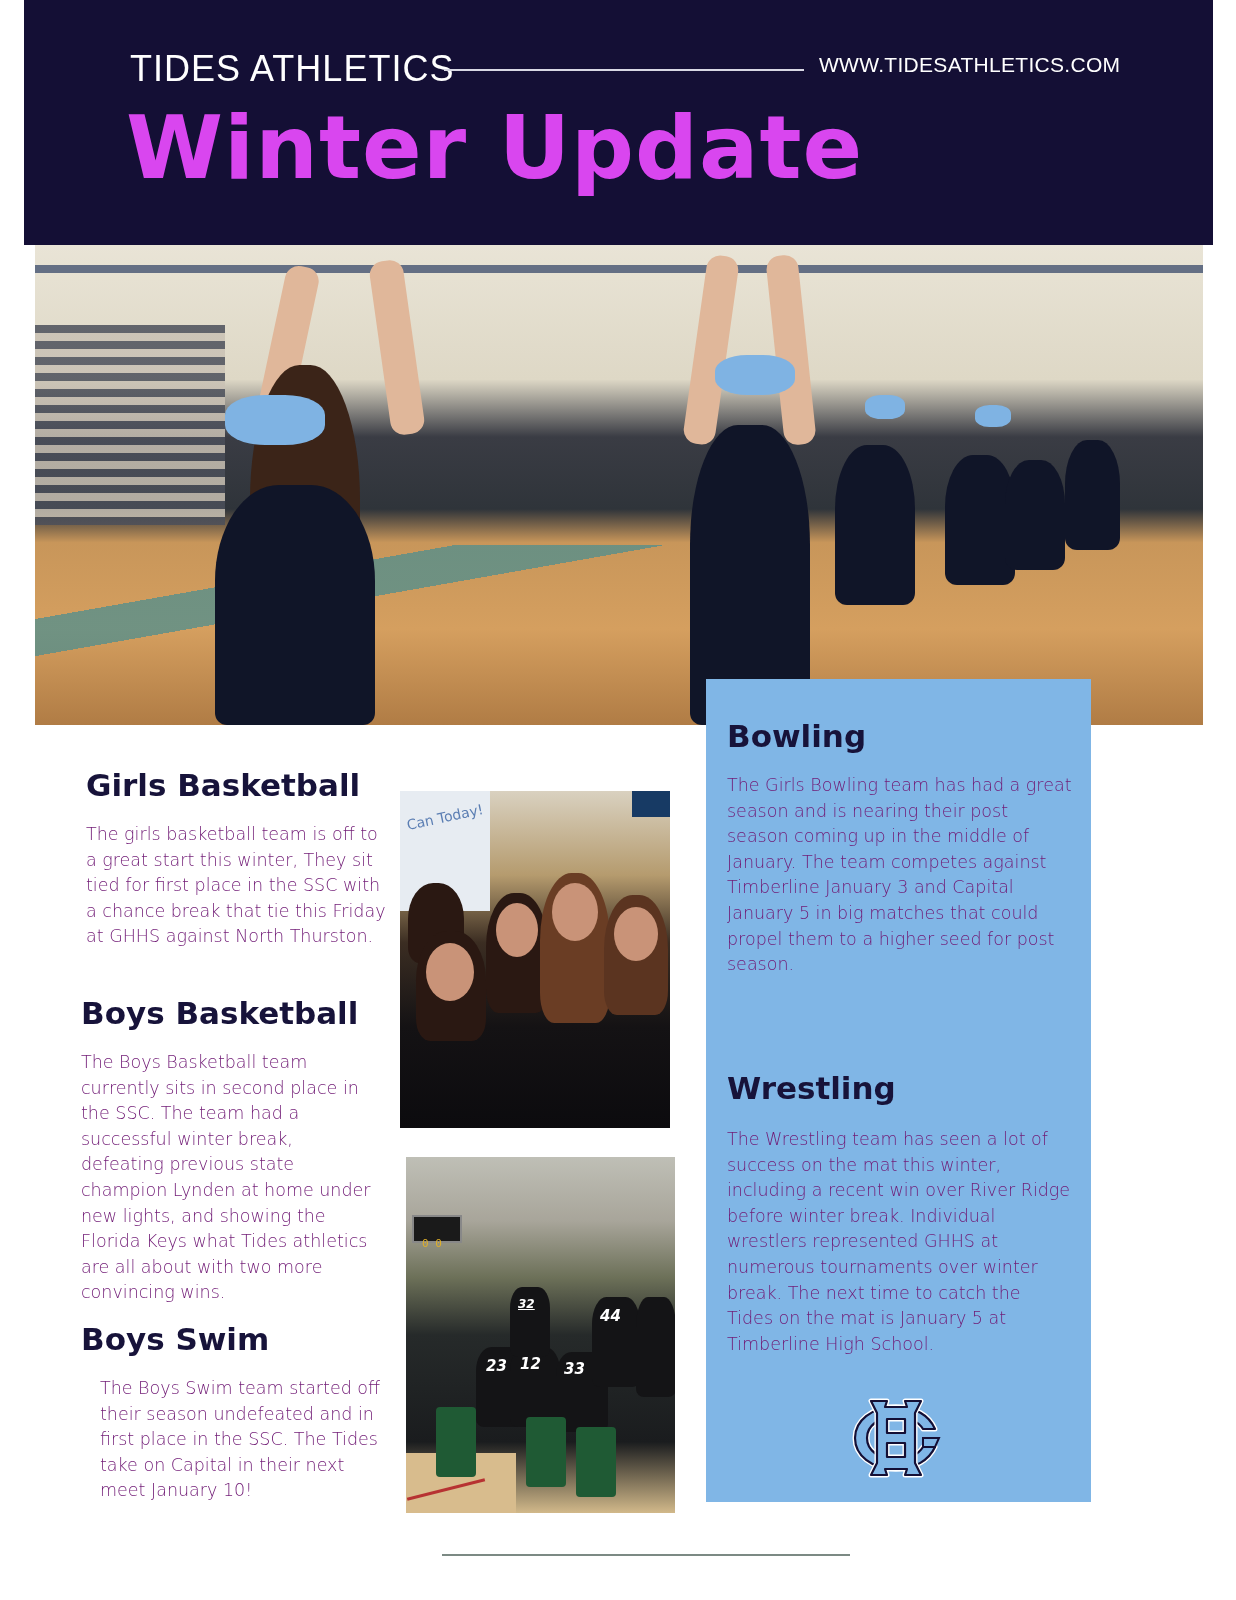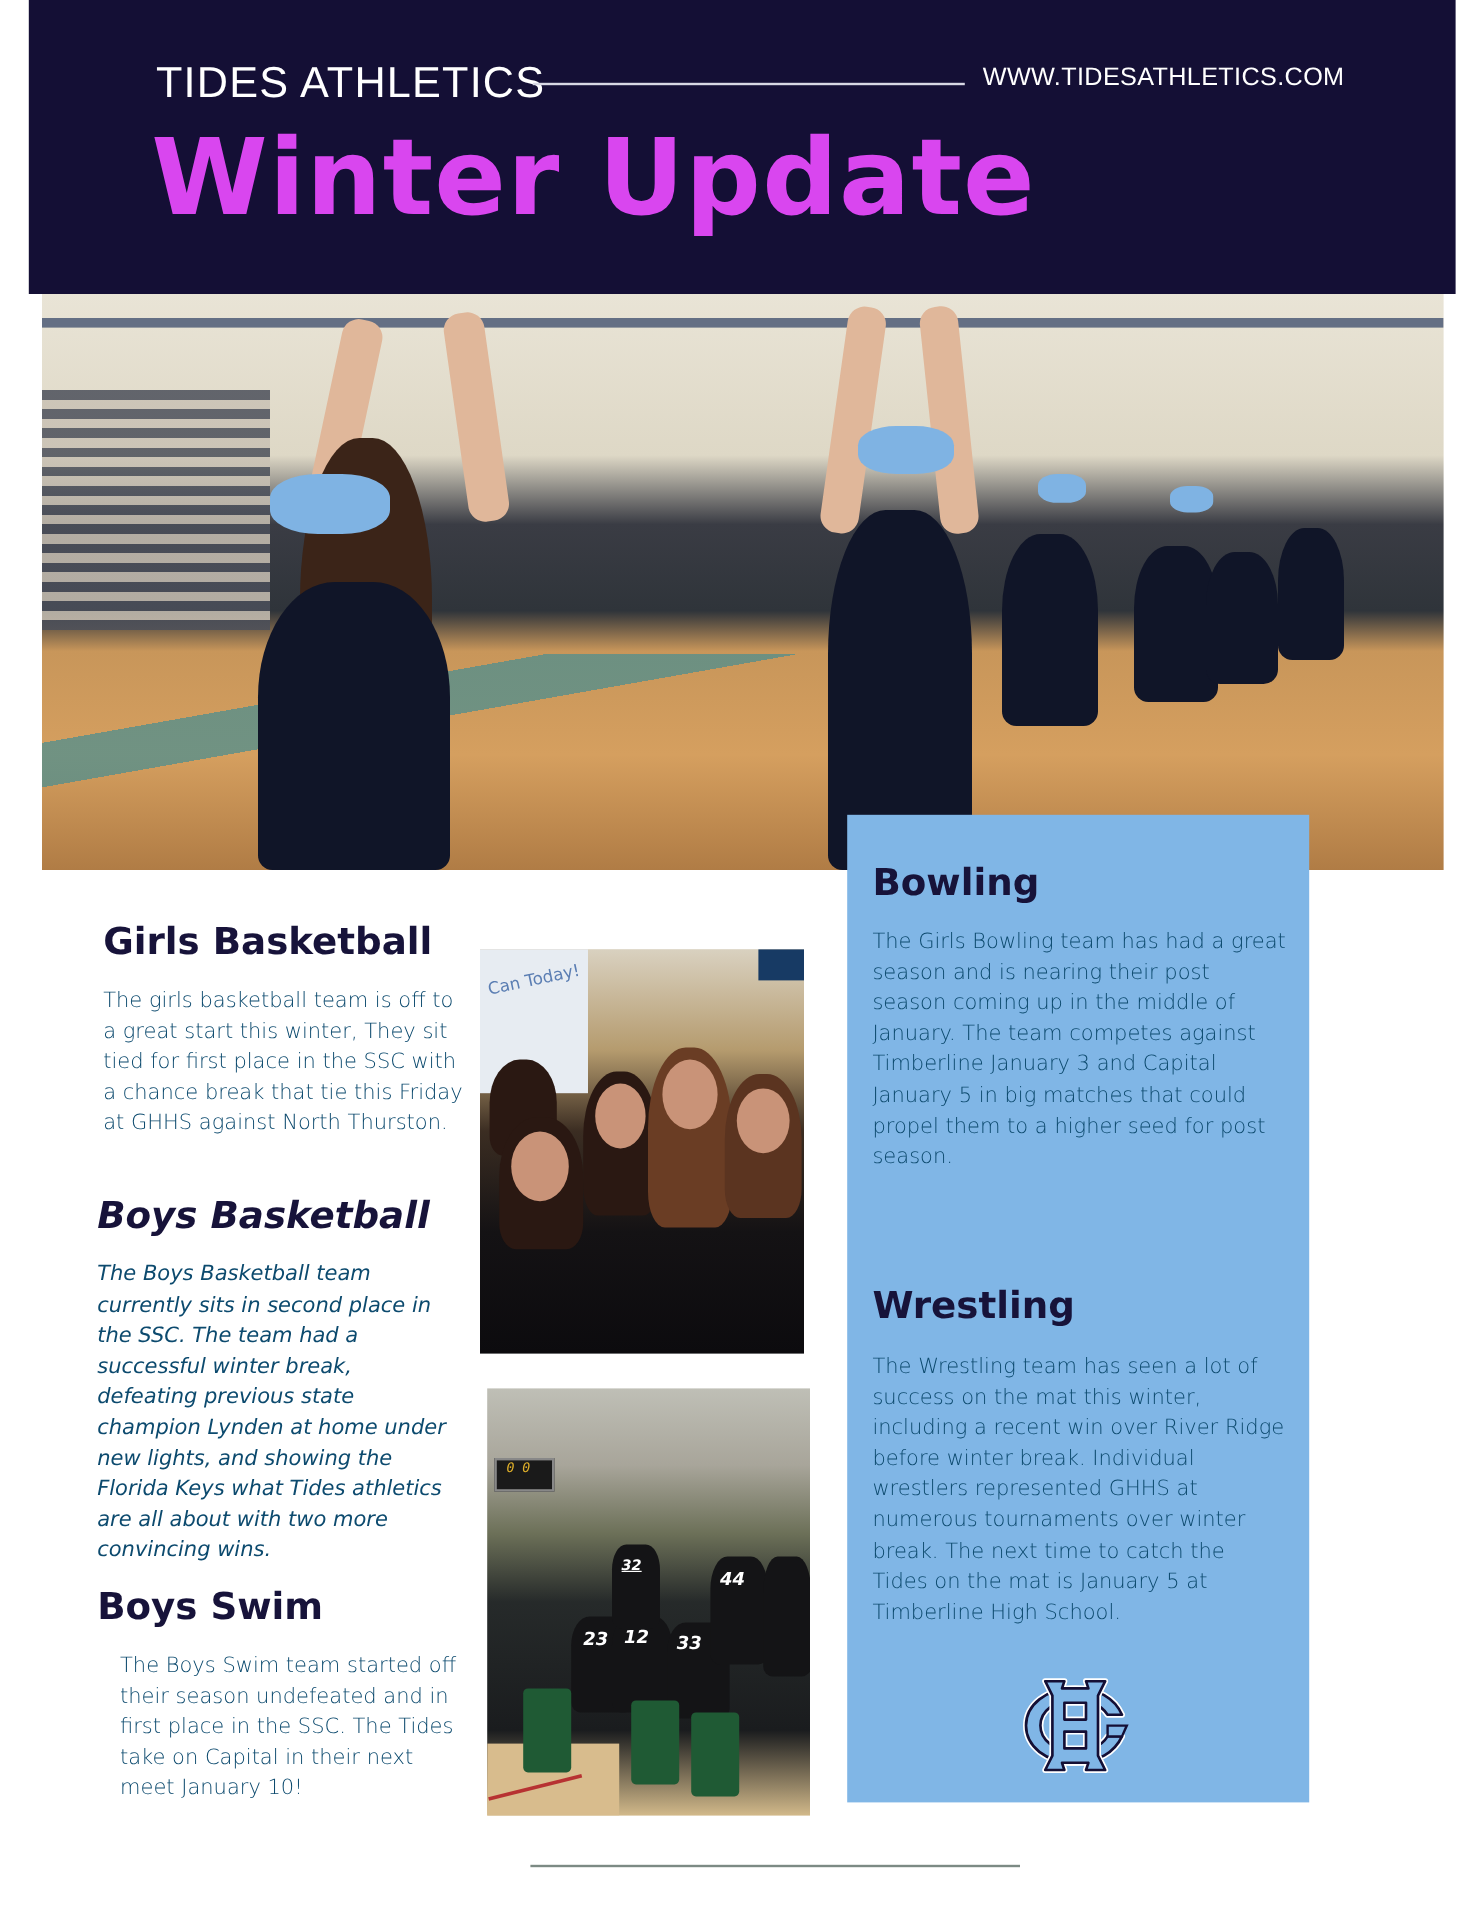--- a/index.html
+++ b/index.html
@@ -45,46 +45,46 @@
     .hero .bow { position:absolute; background:#7fb3e3; border-radius: 40%; }
     .hero .arm { position:absolute; background:#e0b79a; border-radius: 14px; }
     .hero-label { position:absolute; left:0; bottom:0; width:1px; height:1px; overflow:hidden; }
 
     .section { position: absolute; }
     .h2 {
       font-family: "DejaVu Sans", sans-serif; font-weight: 600; font-size: 31px; color: #17133a;
       line-height: 1.1;
     }
     .p {
-      font-family: "DejaVu Sans", sans-serif; font-size: 17.5px; line-height: 25.6px; color: #0c4a6e;
+      font-family: "DejaVu Sans", sans-serif; font-size: 17.5px; line-height: 25.6px; color: #701a75;
       font-weight: 300;
     }
 
     #girls { left: 86px; top: 768px; width: 300px; }
     #girls .p { margin-top: 20px; }
-    #boysbb { left: 81px; top: 996px; width: 300px; font-style: italic; }
+    #boysbb { left: 81px; top: 996px; width: 300px; }
     #boysbb .p { margin-top: 20px; }
     #swim { left: 81px; top: 1322px; width: 300px; }
     #swim .p { margin-top: 20px; margin-left: 19px; }
 
     .photo {
       position: absolute; overflow: hidden;
     }
     #photo1 { left: 400px; top: 791px; width: 270px; height: 337px;
       background: linear-gradient(180deg, #d9d1c0 0%, #b59b6e 25%, #3b2d22 45%, #141214 70%, #0c0b0e 100%); }
     #photo1 .banner { position:absolute; left:0; top:0; width:90px; height:120px; background:#e7ecf2; }
     #photo1 .banner-text { position:absolute; left:6px; top:18px; font-size:14px; color:#5b7eb3; transform: rotate(-12deg); }
     #photo1 .face { position:absolute; border-radius:50%; background:#c99378; }
     #photo1 .hairdark { position:absolute; border-radius:45% 45% 20% 20%; background:#2a1812; }
     #photo1 .tv { position:absolute; right:0; top:0; width:38px; height:26px; background:#173a64; }
 
     #photo2 { left: 406px; top: 1157px; width: 269px; height: 356px;
       background: linear-gradient(180deg, #bfbfb6 0%, #a8a59a 18%, #6c7058 34%, #262a2a 50%, #1a1c1e 80%, #d2b98a 100%); }
     #photo2 .score { position:absolute; left:6px; top:58px; width:50px; height:28px; background:#1a1a1a; border:2px solid #888; }
-    #photo2 .score-digits { position:absolute; left:8px; top:0; font-size:11px; color:#e0b02a; font-family:"DejaVu Sans Mono", monospace;font-style:italic; }
+    #photo2 .score-digits { position:absolute; left:8px; top:20px; font-size:11px; color:#e0b02a; font-family:"DejaVu Sans Mono", monospace; }
     #photo2 .player { position:absolute; background:#141416; border-radius: 30% 30% 8px 8px; }
     #photo2 .num { position:absolute; color:#ffffff; font-size:15px; font-weight:bold; font-style:italic; }
     #photo2 .chair { position:absolute; background:#1f5a34; border-radius:4px; }
     #photo2 .floor { position:absolute; left:0; bottom:0; width:110px; height:60px; background:#d8bc8d; }
     #photo2 .floor-line { position:absolute; left:0; bottom:22px; width:80px; height:3px; background:#b73232; transform: rotate(-14deg); }
 
     .bluebox {
       position: absolute; left: 706px; top: 679px; width: 385px; height: 823px;
       background: #80b6e6;
     }

